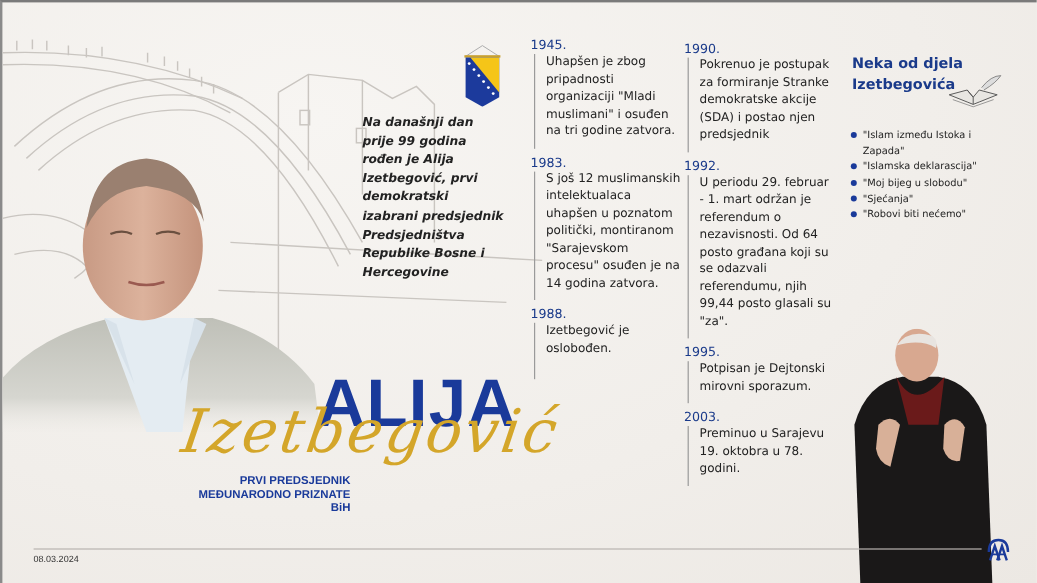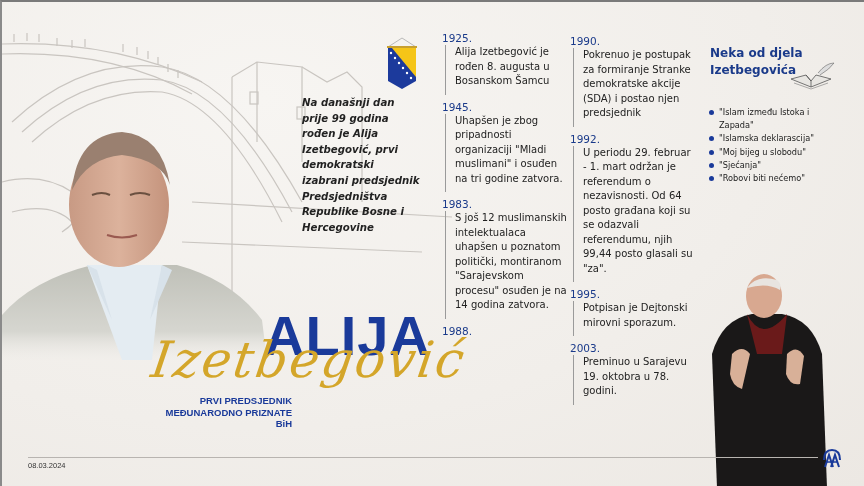--- a/index.html
+++ b/index.html
@@ -162,33 +162,30 @@
 
   <div class="name-first">ALIJA</div>
   <div class="name-last">Izetbegović</div>
   <div class="subtitle">
     <div>PRVI PREDSJEDNIK</div>
     <div>MEĐUNARODNO PRIZNATE BiH</div>
   </div>
 
   <div class="col col1">
     <div class="event">
-      <div class="year">1925.</div>
-      <div class="event-body">Alija Izetbegović je rođen 8. augusta u Bosanskom Šamcu</div>
-    </div>
-    <div class="event">
       <div class="year">1945.</div>
       <div class="event-body">Uhapšen je zbog pripadnosti organizaciji "Mladi muslimani" i osuđen na tri godine zatvora.</div>
     </div>
     <div class="event">
       <div class="year">1983.</div>
       <div class="event-body">S još 12 muslimanskih intelektualaca uhapšen u poznatom politički, montiranom "Sarajevskom procesu" osuđen je na 14 godina zatvora.</div>
     </div>
     <div class="event">
       <div class="year">1988.</div>
+      <div class="event-body" style="padding-bottom:18px">Izetbegović je oslobođen.</div>
     </div>
   </div>
 
   <div class="col col2">
     <div class="event">
       <div class="year">1990.</div>
       <div class="event-body">Pokrenuo je postupak za formiranje Stranke demokratske akcije (SDA) i postao njen predsjednik</div>
     </div>
     <div class="event">
       <div class="year">1992.</div>

